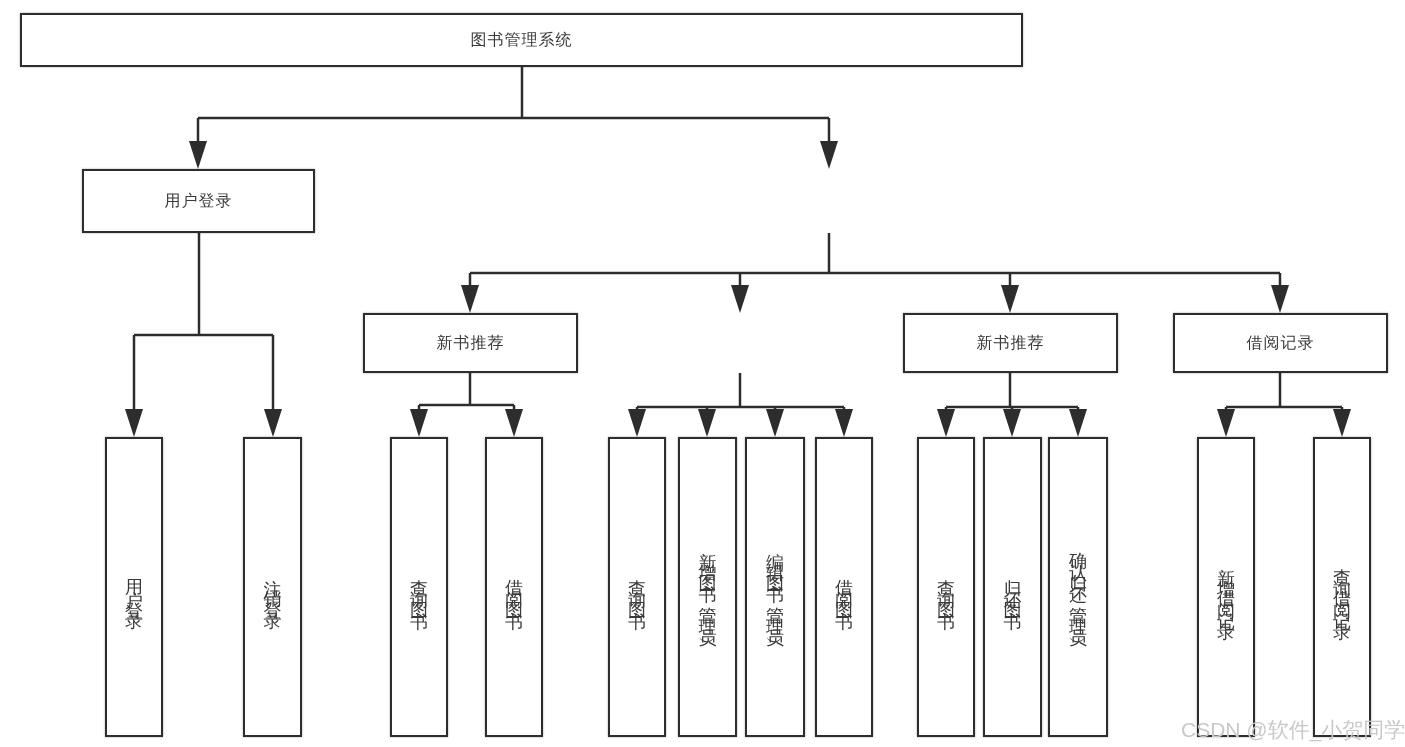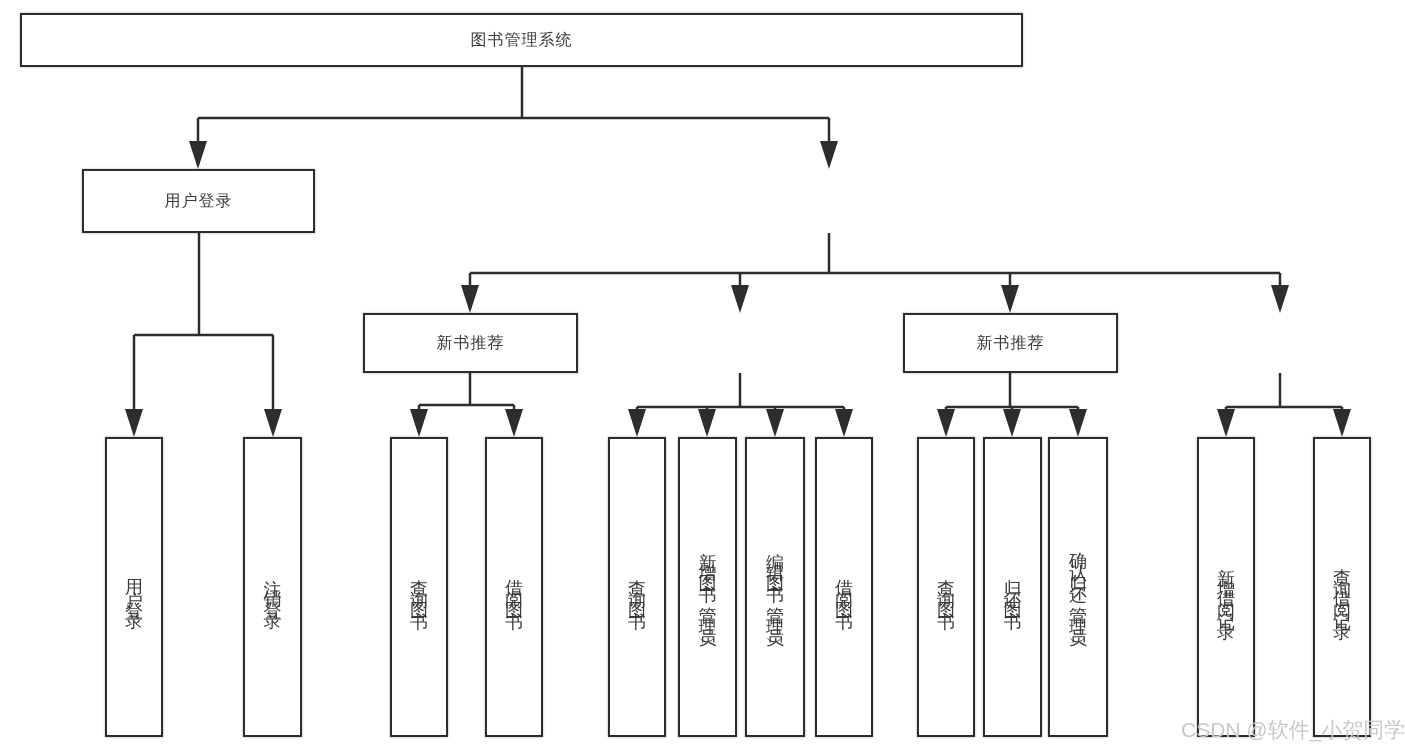--- a/index.html
+++ b/index.html
@@ -135,20 +135,23 @@
   <div class="box h" style="left:82px; top:169px; width:233px; height:64px;">
     <span>用户登录</span>
   </div>
 
   <div class="box h" style="left:363px; top:313px; width:215px; height:60px;">
     <span>新书推荐</span>
   </div>
   <div class="box h" style="left:903px; top:313px; width:215px; height:60px;">
     <span>新书推荐</span>
   </div>
+  <div class="box h" style="left:1173px; top:313px; width:215px; height:60px;">
+    <span>借阅记录</span>
+  </div>
 
   <div class="box v" style="left:105px; top:437px; width:58px; height:300px;">
     <span>用户登录</span>
   </div>
   <div class="box v" style="left:243px; top:437px; width:59px; height:300px;">
     <span>注销登录</span>
   </div>
 
   <div class="box v" style="left:390px; top:437px; width:58px; height:300px;">
     <span>查询图书</span>

